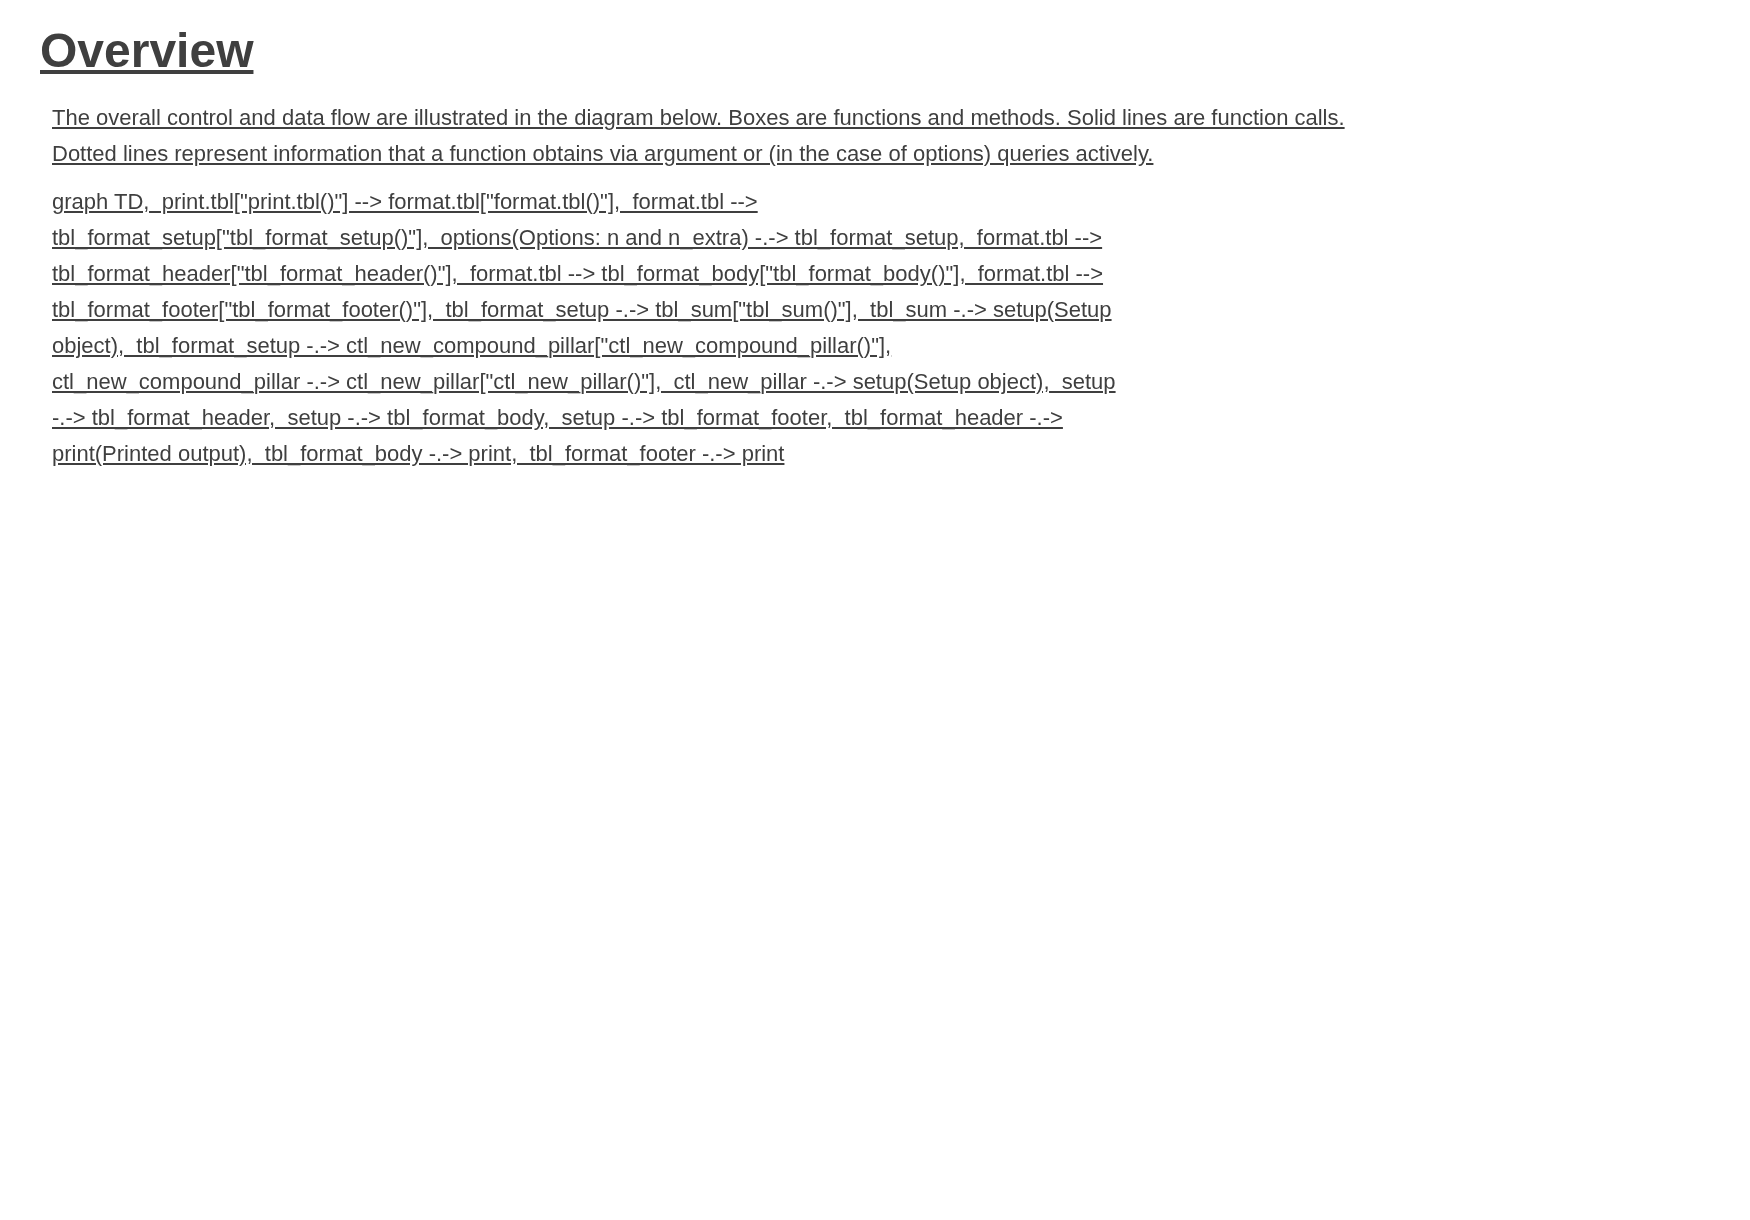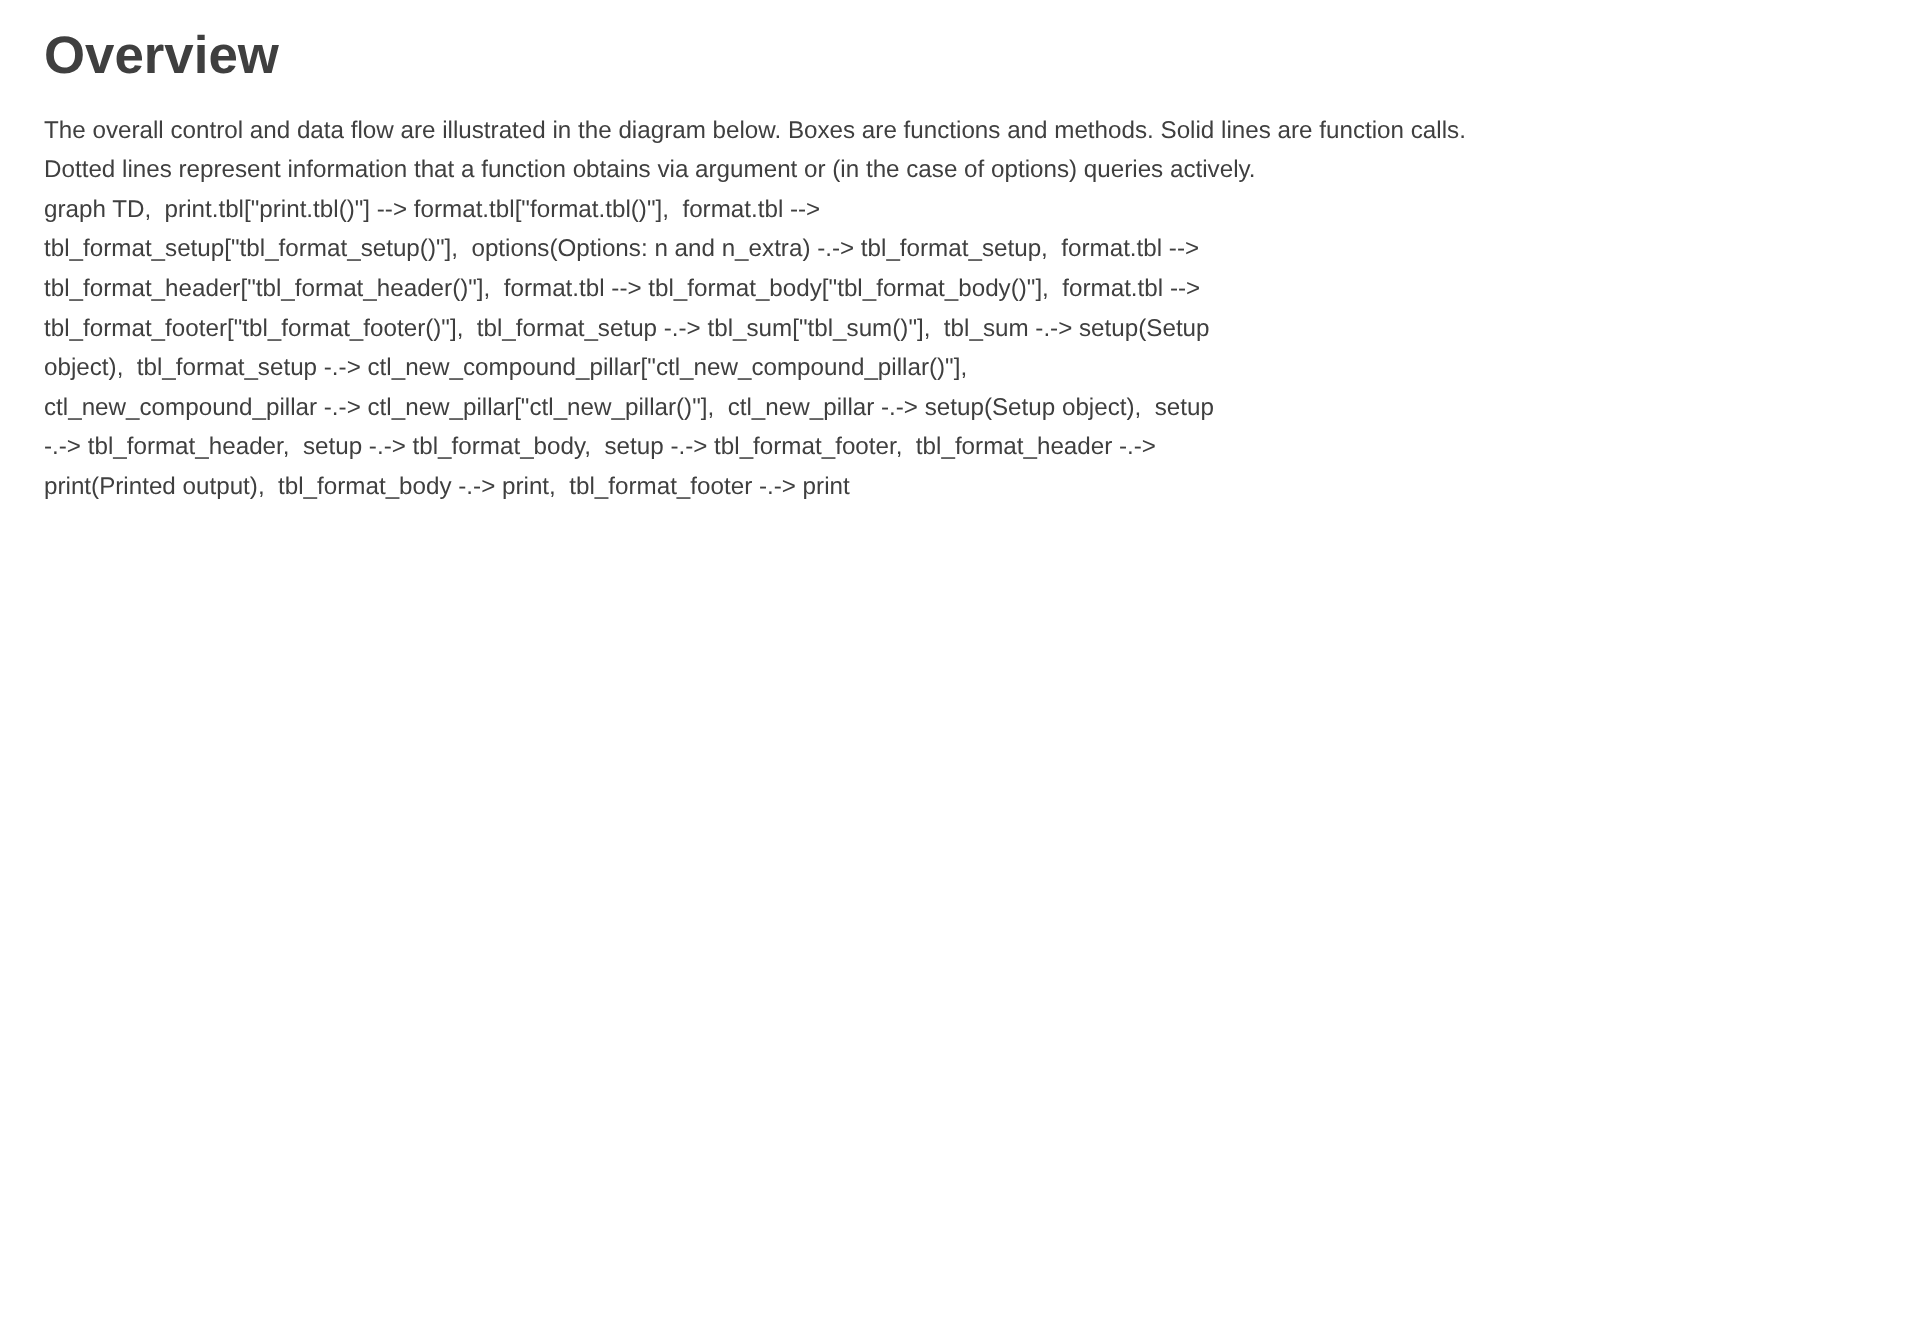--- a/index.html
+++ b/index.html
@@ -15,31 +15,32 @@
     background: var(--background);
   }
   body {
     font-family: "Liberation Sans", "DejaVu Sans", sans-serif;
     color: var(--text);
     min-height: 1220px;
   }
   .page {
     width: 1692px;
     padding: 24px 40px 40px 40px;
+    text-decoration: underline;
   }
   h1.page-title {
     margin: 0 0 22px 0;
     font-size: 48px;
     line-height: 1.12;
     font-weight: 700;
     color: var(--text);
     letter-spacing: 0;
   }
   p.body-text {
-    margin: 0;
+    margin: 12px;
     font-size: 22px;
     line-height: 36px;
     font-weight: 400;
     color: var(--text);
   }
   .prewrap { white-space: pre-wrap; }
   .intro { margin: 0 0 26px 0; }
   .graph-source { margin: 0; max-width: 1640px; }
   .diagram-placeholder {
     height: 604px;

